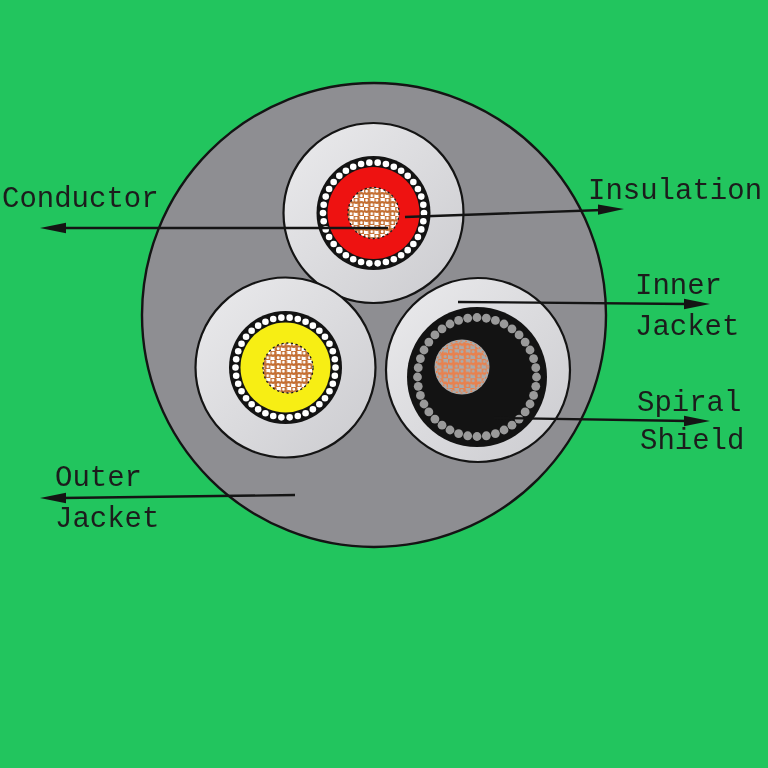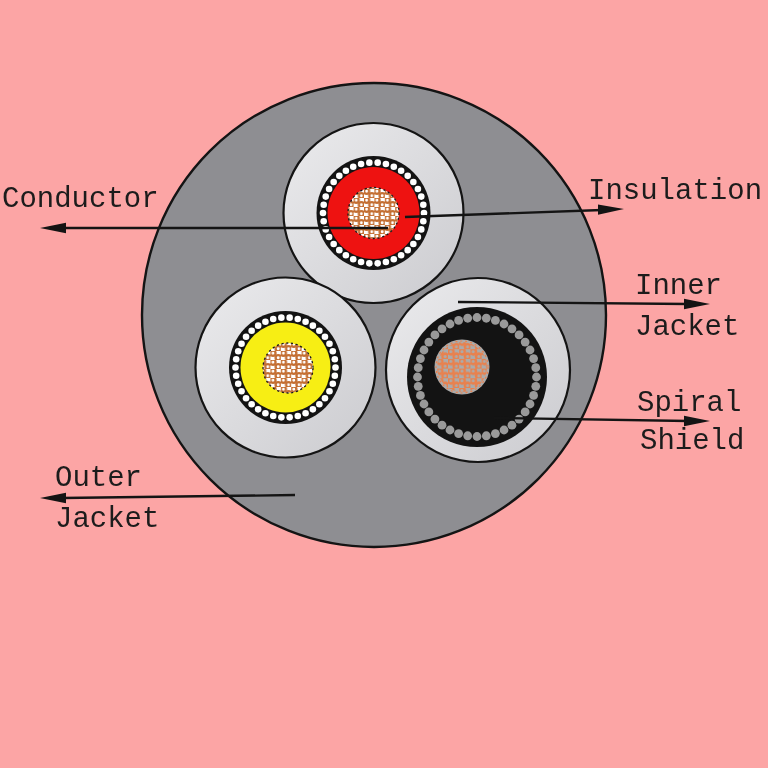--- a/index.html
+++ b/index.html
@@ -1,16 +1,16 @@
 <!DOCTYPE html>
 <html><head>
 <meta charset="utf-8">
 <style>
   html,body{margin:0;padding:0;background:#ffffff;}
-  #stage{position:relative;width:768px;height:768px;background:#fca5a5;overflow:hidden;}
+  #stage{position:relative;width:768px;height:768px;background:#22c55e;overflow:hidden;}
   svg{display:block;}
   .lbl{
     font-family:"Liberation Mono","DejaVu Sans Mono",monospace;
     font-size:29px;
     fill:#1c1c1c;
   }
   .leader{stroke:#141414;stroke-width:2.3;fill:none;}
   .ahead{fill:#141414;stroke:none;}
 </style>
 </head>

